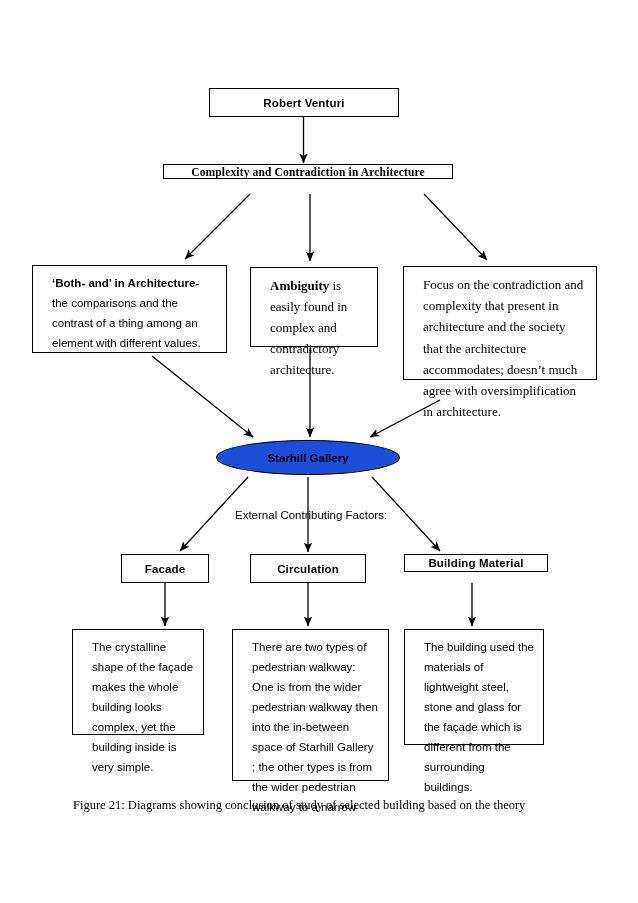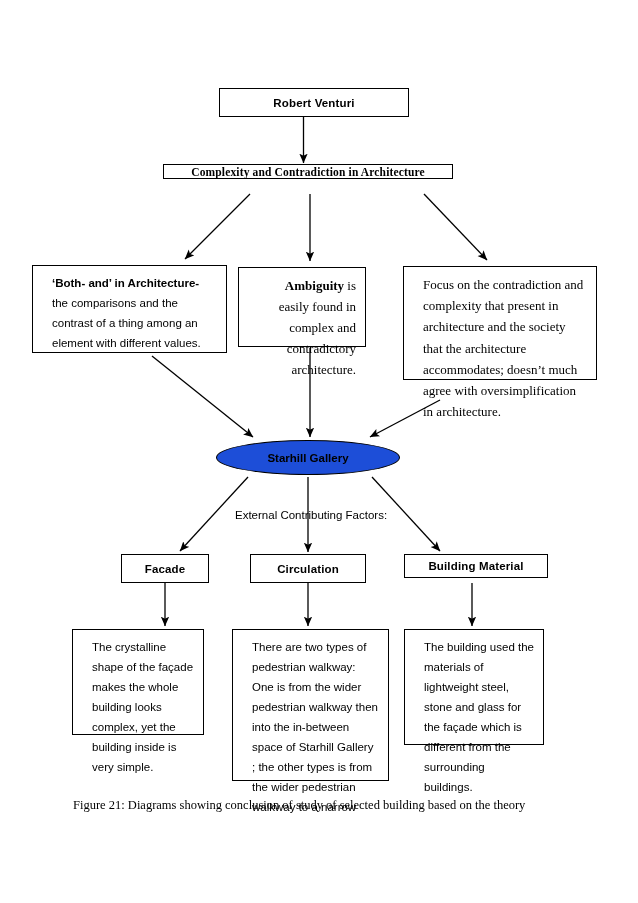--- a/index.html
+++ b/index.html
@@ -112,33 +112,33 @@
       <line x1="248" y1="477" x2="180" y2="551"></line>
       <line x1="308" y1="477" x2="308" y2="552"></line>
       <line x1="372" y1="477" x2="440" y2="551"></line>
 
       <line x1="165" y1="583" x2="165" y2="626"></line>
       <line x1="308" y1="583" x2="308" y2="626"></line>
       <line x1="472" y1="583" x2="472" y2="626"></line>
     </g>
   </svg>
 
-  <div class="node node-title" style="left:219px; top:88px; width:190px; height:29px;">
+  <div class="node node-title" style="left:209px; top:88px; width:190px; height:29px;">
     <span>Robert Venturi</span>
   </div>
 
   <div class="node node-title" style="left:163px; top:164px; width:290px; height:15px;font-family:Liberation Serif, serif;">
     <span>Complexity and Contradiction in Architecture</span>
   </div>
 
   <div class="node node-para sans-para" style="left:32px; top:265px; width:195px; height:88px;">
     <b>‘Both- and’ in Architecture-</b><span> the comparisons and the contrast of a thing among an element with different values.</span>
   </div>
 
-  <div class="node node-para serif" style="left:238px; top:267px; width:128px; height:80px; line-height:1.62;text-align:right;">
+  <div class="node node-para serif" style="left:250px; top:267px; width:128px; height:80px; line-height:1.62;">
     <b>Ambiguity</b><span> is easily found in complex and contradictory architecture.</span>
   </div>
 
   <div class="node node-para serif" style="left:403px; top:266px; width:194px; height:114px; line-height:1.63;">
     <span>Focus on the contradiction and complexity that present in architecture and the society that the architecture accommodates; doesn’t much agree with oversimplification in architecture.</span>
   </div>
 
   <div class="ellipse" style="left:216px; top:440px; width:184px; height:35px;">
     <span>Starhill Gallery</span>
   </div>
@@ -148,21 +148,21 @@
   </div>
 
   <div class="node node-title" style="left:121px; top:554px; width:88px; height:29px;">
     <span>Facade</span>
   </div>
 
   <div class="node node-title" style="left:250px; top:554px; width:116px; height:29px;">
     <span>Circulation</span>
   </div>
 
-  <div class="node node-title" style="left:404px; top:554px; width:144px; height:24px;">
+  <div class="node node-title" style="left:404px; top:554px; width:144px; height:18px;">
     <span>Building Material</span>
   </div>
 
   <div class="node node-para sans-para" style="left:72px; top:629px; width:132px; height:106px;">
     <span>The crystalline shape of the façade makes the whole building looks complex, yet the building inside is very simple.</span>
   </div>
 
   <div class="node node-para sans-para" style="left:232px; top:629px; width:157px; height:152px;">
     <span>There are two types of pedestrian walkway: One is from the wider pedestrian walkway then into the in-between space of Starhill Gallery ; the other types is from the wider pedestrian walkway to a narrow</span>
   </div>

